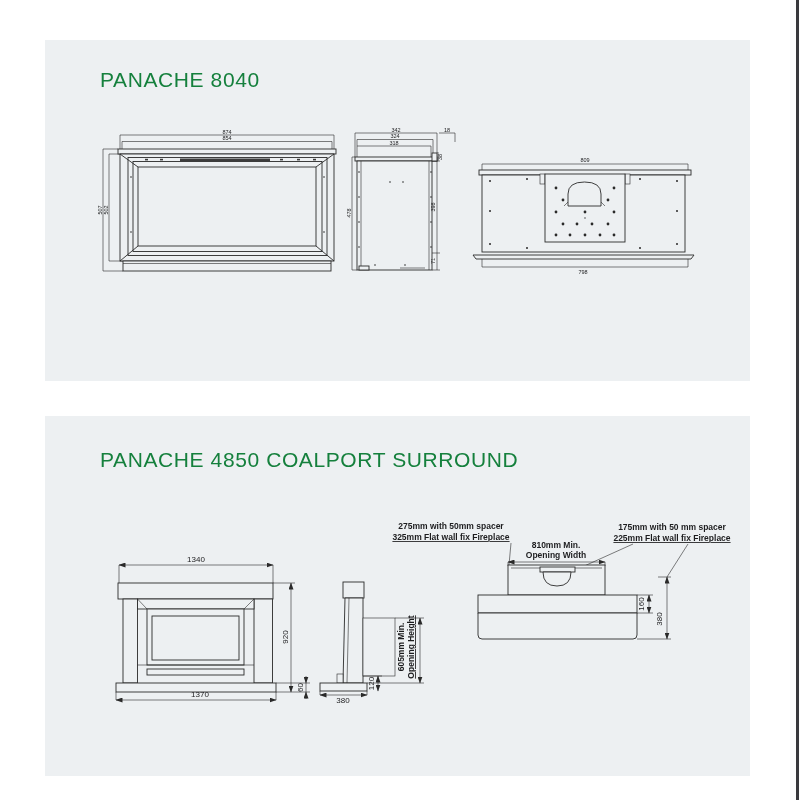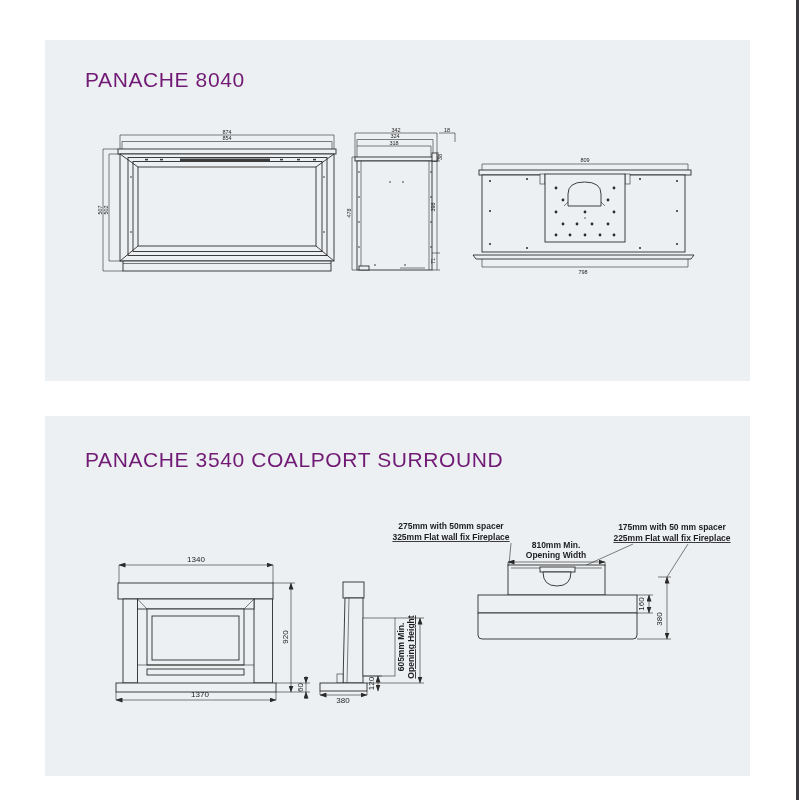--- a/index.html
+++ b/index.html
@@ -6,21 +6,21 @@
   body{
     width:800px;height:800px;position:relative;background:#ffffff;
     font-family:"Liberation Sans", sans-serif;overflow:hidden;
   }
   .panel{
     position:absolute;left:45px;width:705px;background:#EDF0F2;
   }
   #panel1{top:40px;height:341px;}
   #panel2{top:416px;height:360px;}
   .panel-title{
-    position:absolute;left:40px;color:#701a75;font-size:21px;
+    position:absolute;left:55px;color:#15803d;font-size:21px;
     font-weight:500;letter-spacing:.6px;white-space:nowrap;
   }
   #panel1 .panel-title{top:28px;}
   #panel2 .panel-title{top:32px;}
   .drawing{position:absolute;}
   svg text{fill:#1d1d1f;font-family:"Liberation Sans", sans-serif;}
   .dim1{font-size:5.5px;}
   .dim2{font-size:8px;}
   .note{font-size:8.5px;font-weight:bold;}
   .u{text-decoration:underline;}
@@ -187,21 +187,21 @@
     <circle cx="20" cy="96" r="1" class="hole"></circle>
       <circle cx="207" cy="96" r="1" class="hole"></circle>
     <circle cx="57" cy="100" r="1" class="hole"></circle>
       <circle cx="170" cy="100" r="1" class="hole"></circle>
   </g>
   <text class="dim1" x="115" y="14" text-anchor="middle">809</text>
   <text class="dim1" x="113" y="125.5" text-anchor="middle">798</text>
 </svg>
 
 <div class="panel" id="panel2">
-  <div class="panel-title">PANACHE 3540 COALPORT SURROUND</div>
+  <div class="panel-title">PANACHE 4850 COALPORT SURROUND</div>
 </div>
 
 <svg class="drawing" style="left:100px;top:550px" width="220" height="158" viewBox="0 0 220 158">
   <defs>
     <marker id="arD" markerUnits="userSpaceOnUse" markerWidth="7" markerHeight="5" refX="6.5" refY="2.5" orient="auto-start-reverse">
       <path d="M0,0 L7,2.5 L0,5 Z" fill="#2a2a2a"></path>
     </marker>
   </defs>
   <g class="ln thin">
     <line x1="19" y1="15" x2="173" y2="15" marker-start="url(#arD)" marker-end="url(#arD)"></line>

